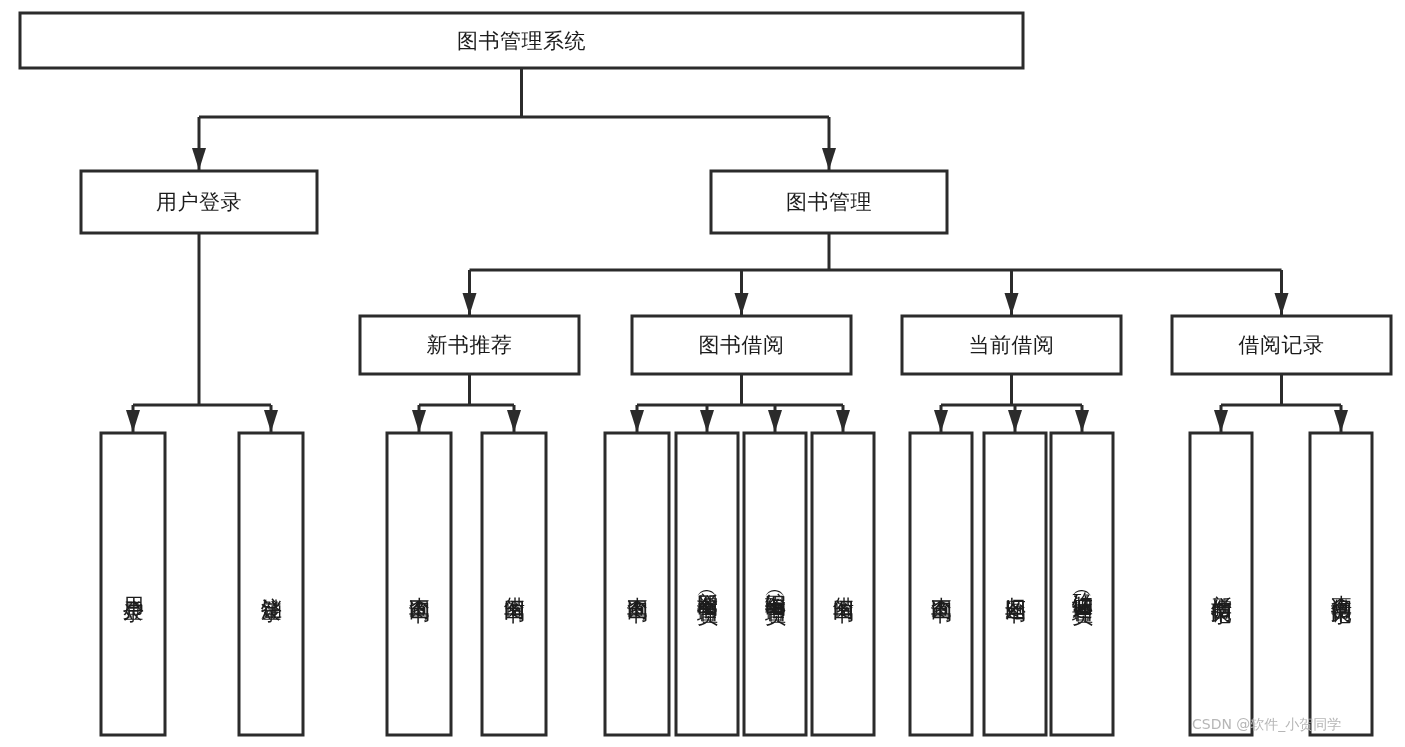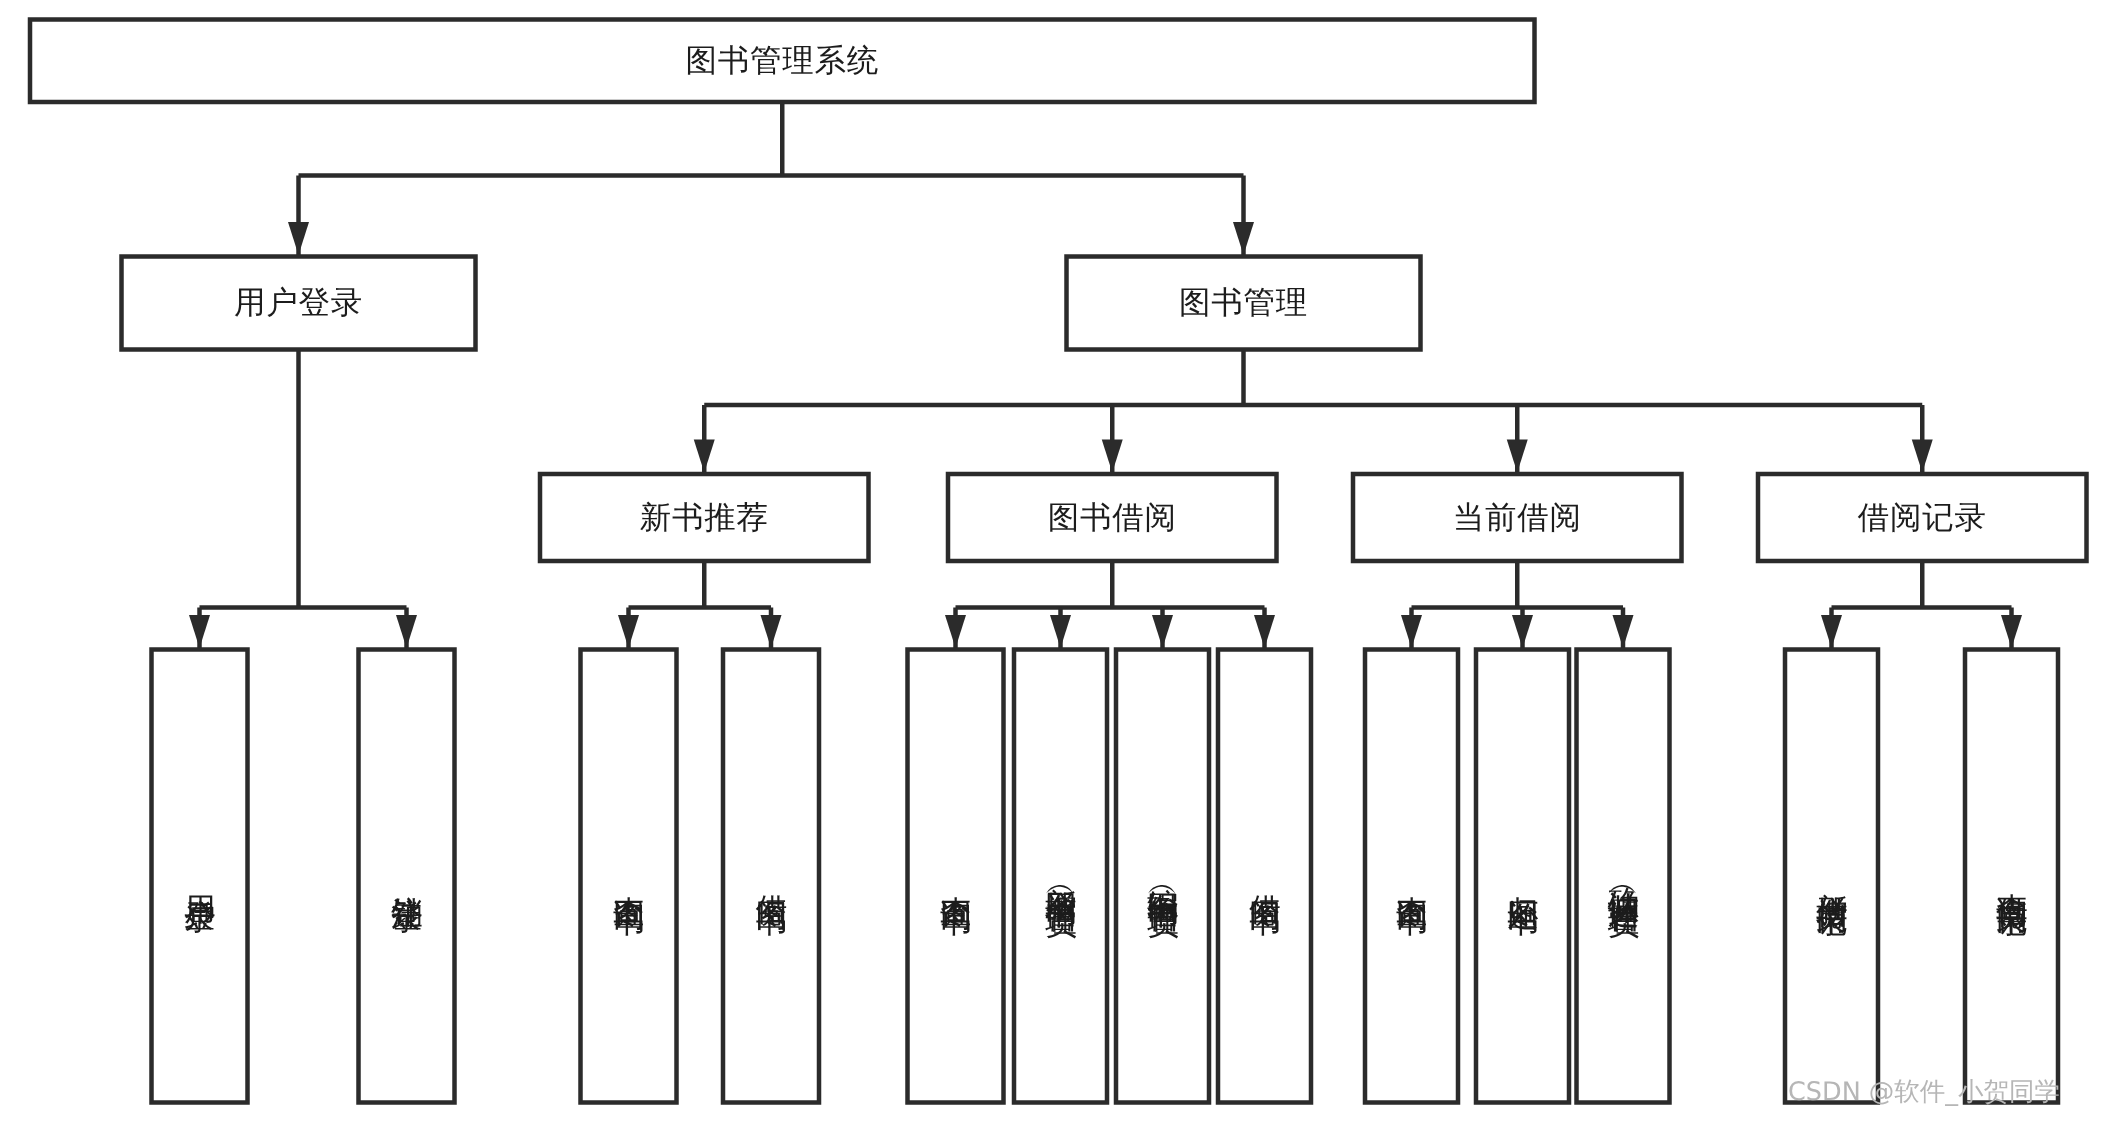--- a/index.html
+++ b/index.html
@@ -61,21 +61,21 @@
     display: flex;
     align-items: center;
     justify-content: center;
     text-align: center;
     white-space: nowrap;
     user-select: none;
   }
   .watermark {
     position: absolute;
     font-family: "DejaVu Sans", "Liberation Sans", sans-serif;
-    font-size: 17px;
+    font-size: 14px;
     color: #b6b6b6;
     white-space: nowrap;
     user-select: none;
   }
 </style>
 </head>
 <body>
 
 <div id="diagram-root">
 

